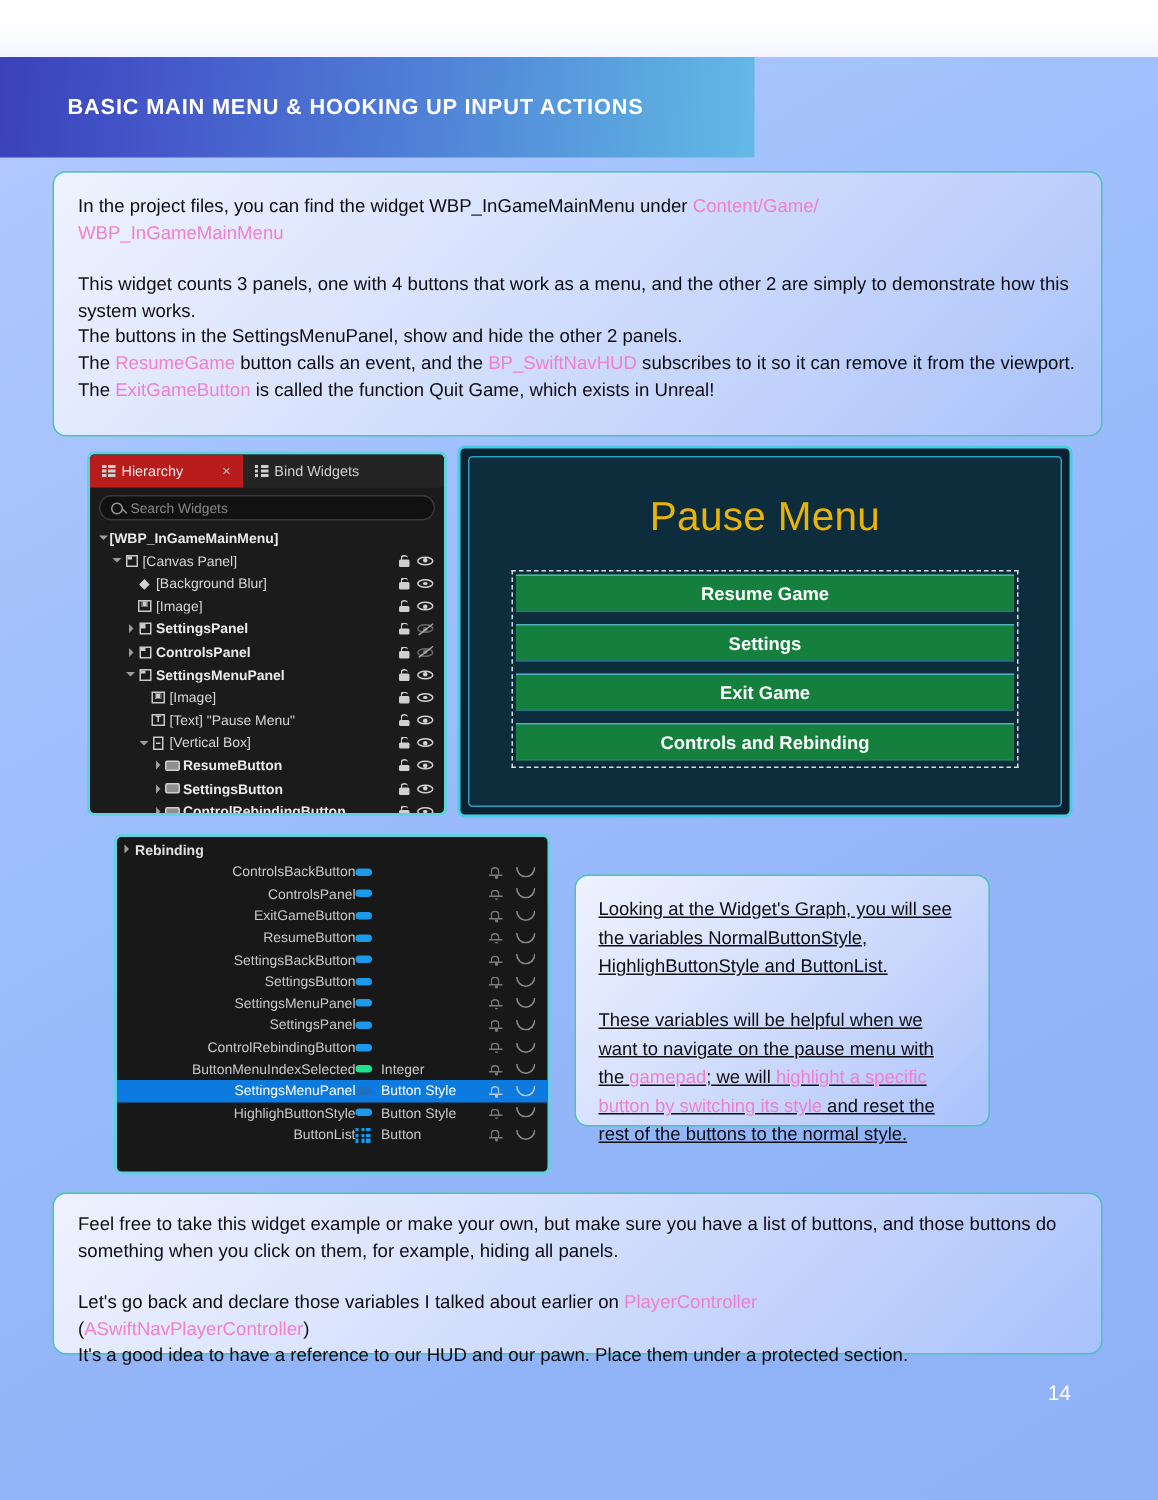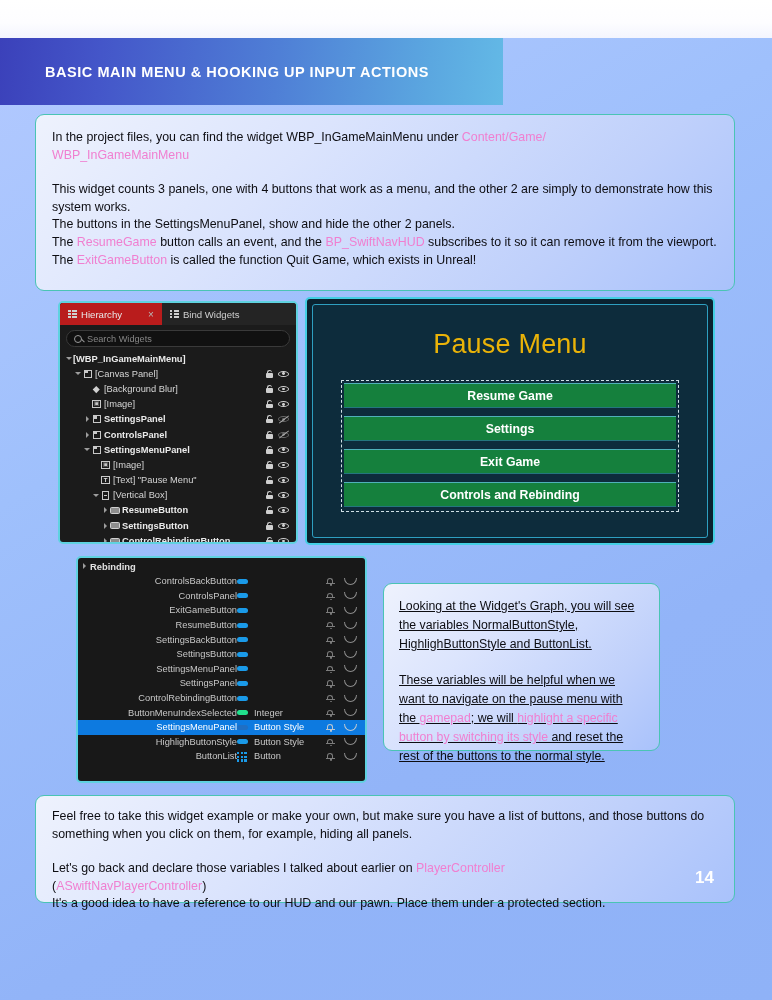--- a/index.html
+++ b/index.html
@@ -143,21 +143,21 @@
   .vrow.sel .vpill { background:#1f6fc4; }
   .vicons { display:flex; align-items:center; gap: 10px; padding-right: 10px; flex:none; }
   .bell { width:7px; height:8px; position:relative; opacity:.55; flex:none;}
   .bell .b { position:absolute; left:0.4px; top:1px; width:6px; height:5px; border:1.1px solid #cfcfcf; border-bottom:none; border-radius:3px 3px 0 0; }
   .bell .ln { position:absolute; left:-0.6px; bottom:1.6px; width:8.4px; height:1.1px; background:#cfcfcf; }
   .bell .cl { position:absolute; left:2.6px; bottom:-0.4px; width:2px; height:1.6px; border-radius:0 0 2px 2px; background:#cfcfcf; }
   .lid { width:11px; height:7px; position:relative; opacity:.62; flex:none; }
   .lid::after { content:''; position:absolute; left:0; top:0; width:11px; height:6px; border:1.2px solid #cfcfcf; border-top:none; border-radius: 0 0 50% 50% / 0 0 100% 100%; }
   .vrow.sel .bell, .vrow.sel .lid { opacity:.9; }
 
-  .page-num { position: absolute; right: 58px; top: 868px; color:#ffffff; font-size: 17px; font-weight: bold; }
+  .page-num { position: absolute; right: 58px; top: 920px; color:#ffffff; font-size: 14px; }
 </style>
 </head>
 <body>
 
 <div class="top-white"></div>
 
 <div class="banner">
   <div class="banner-title">BASIC MAIN MENU &amp; HOOKING UP INPUT ACTIONS</div>
 </div>
 

